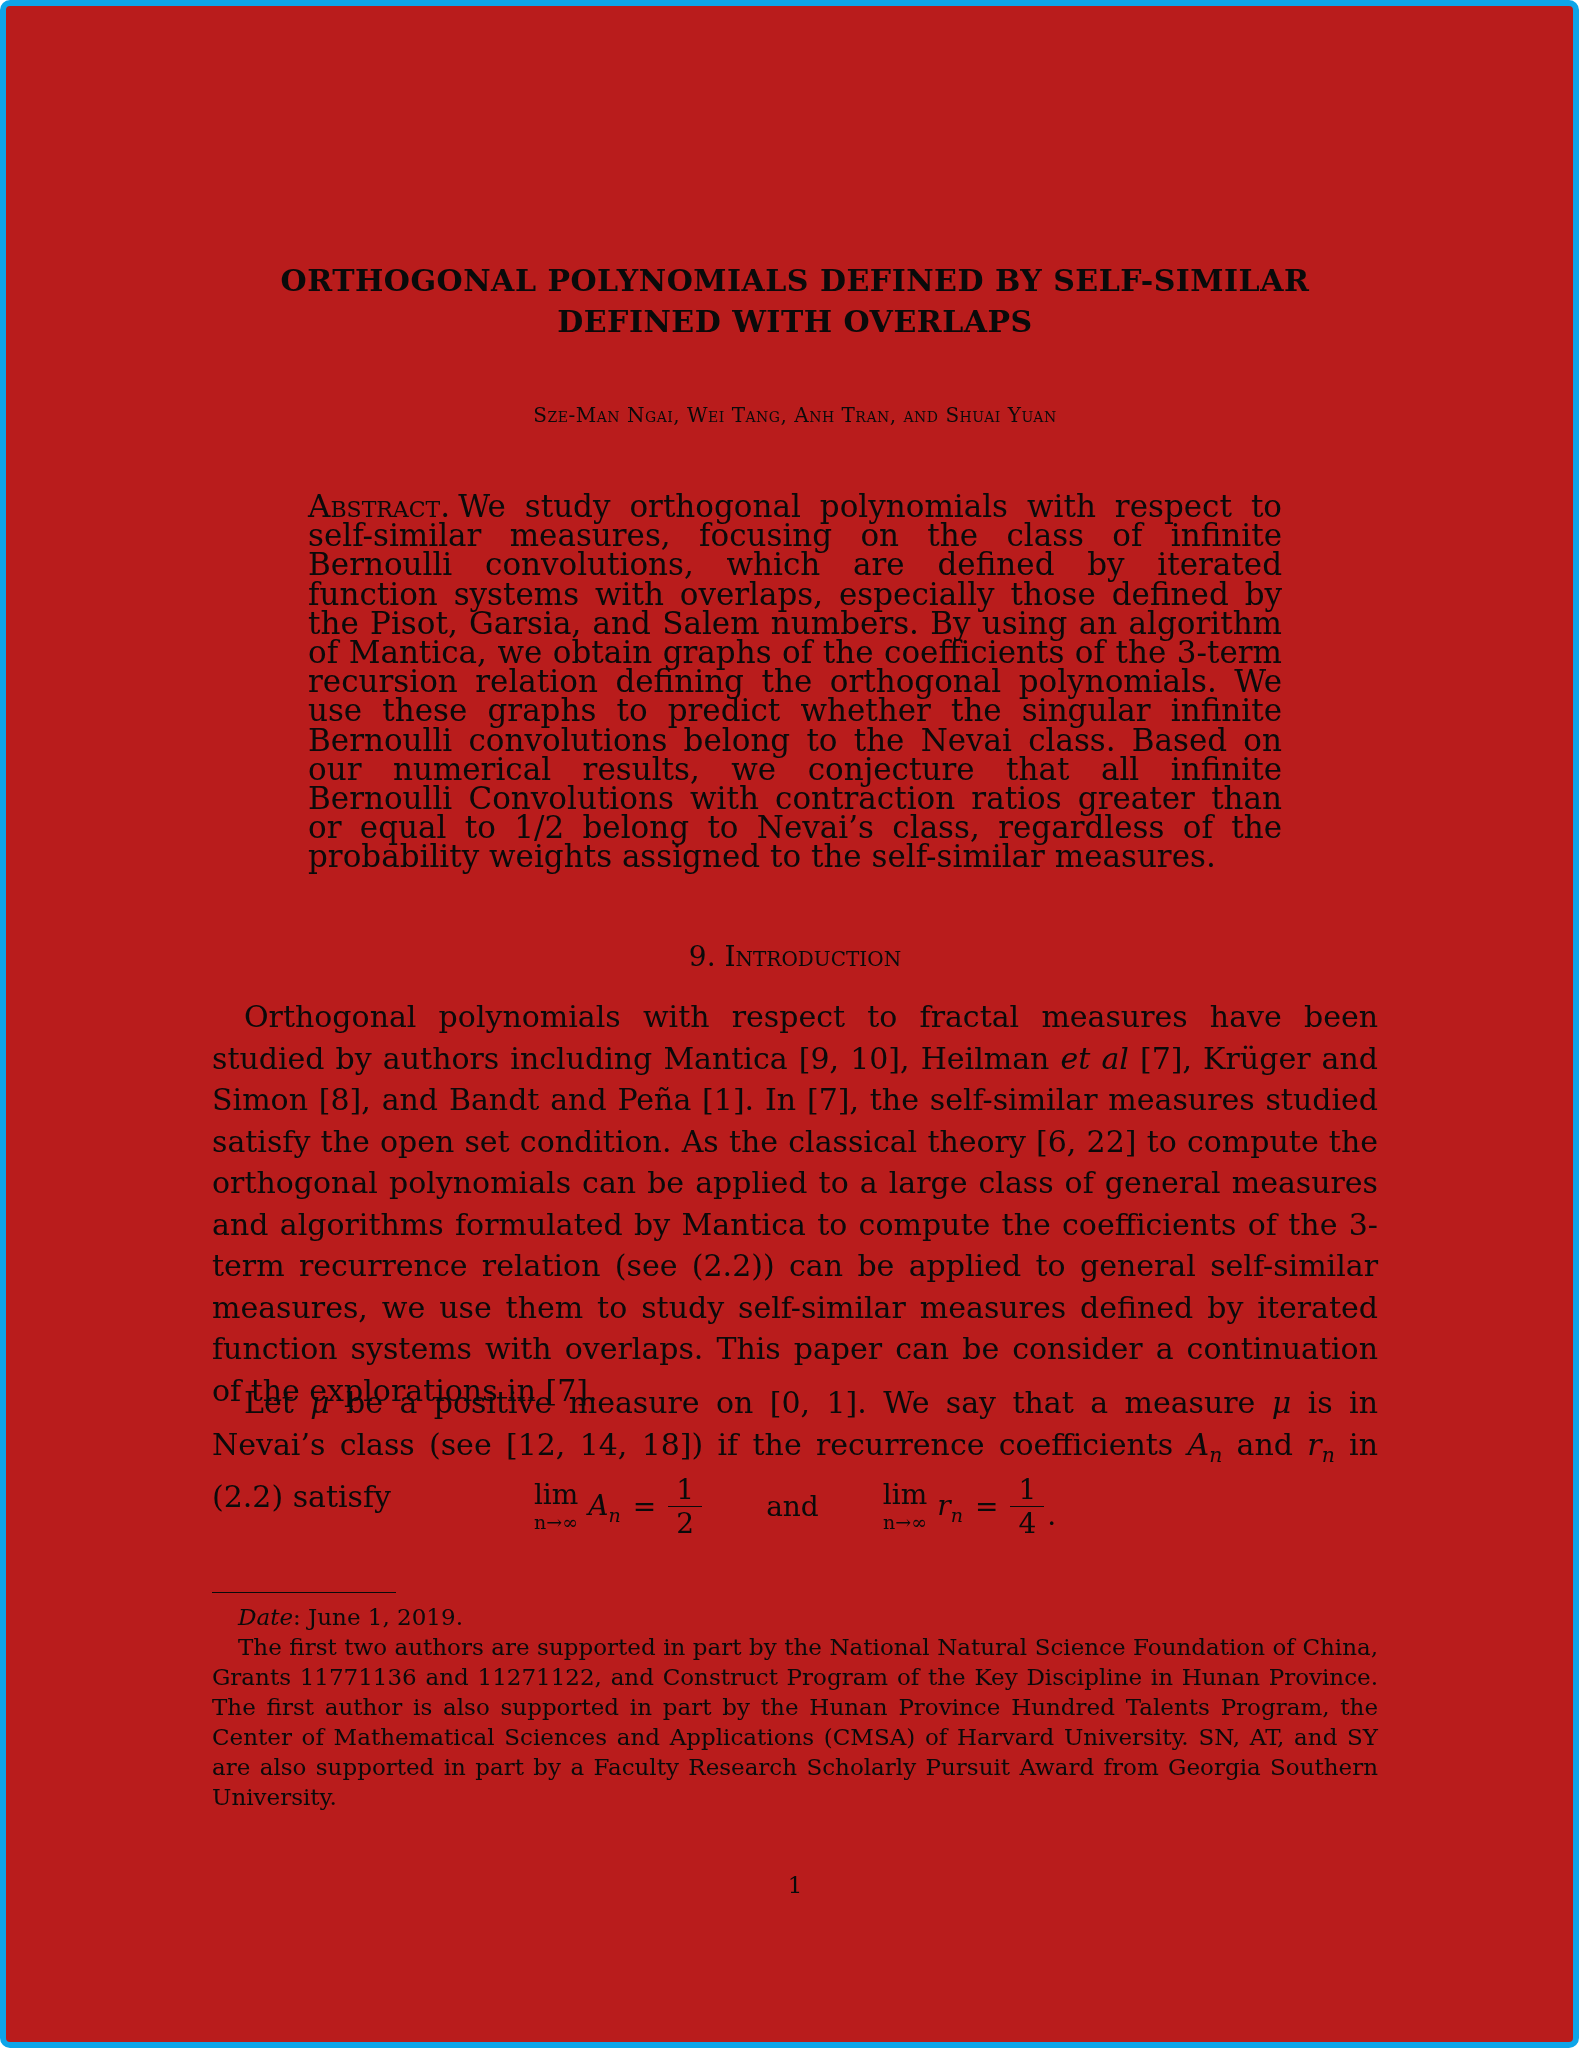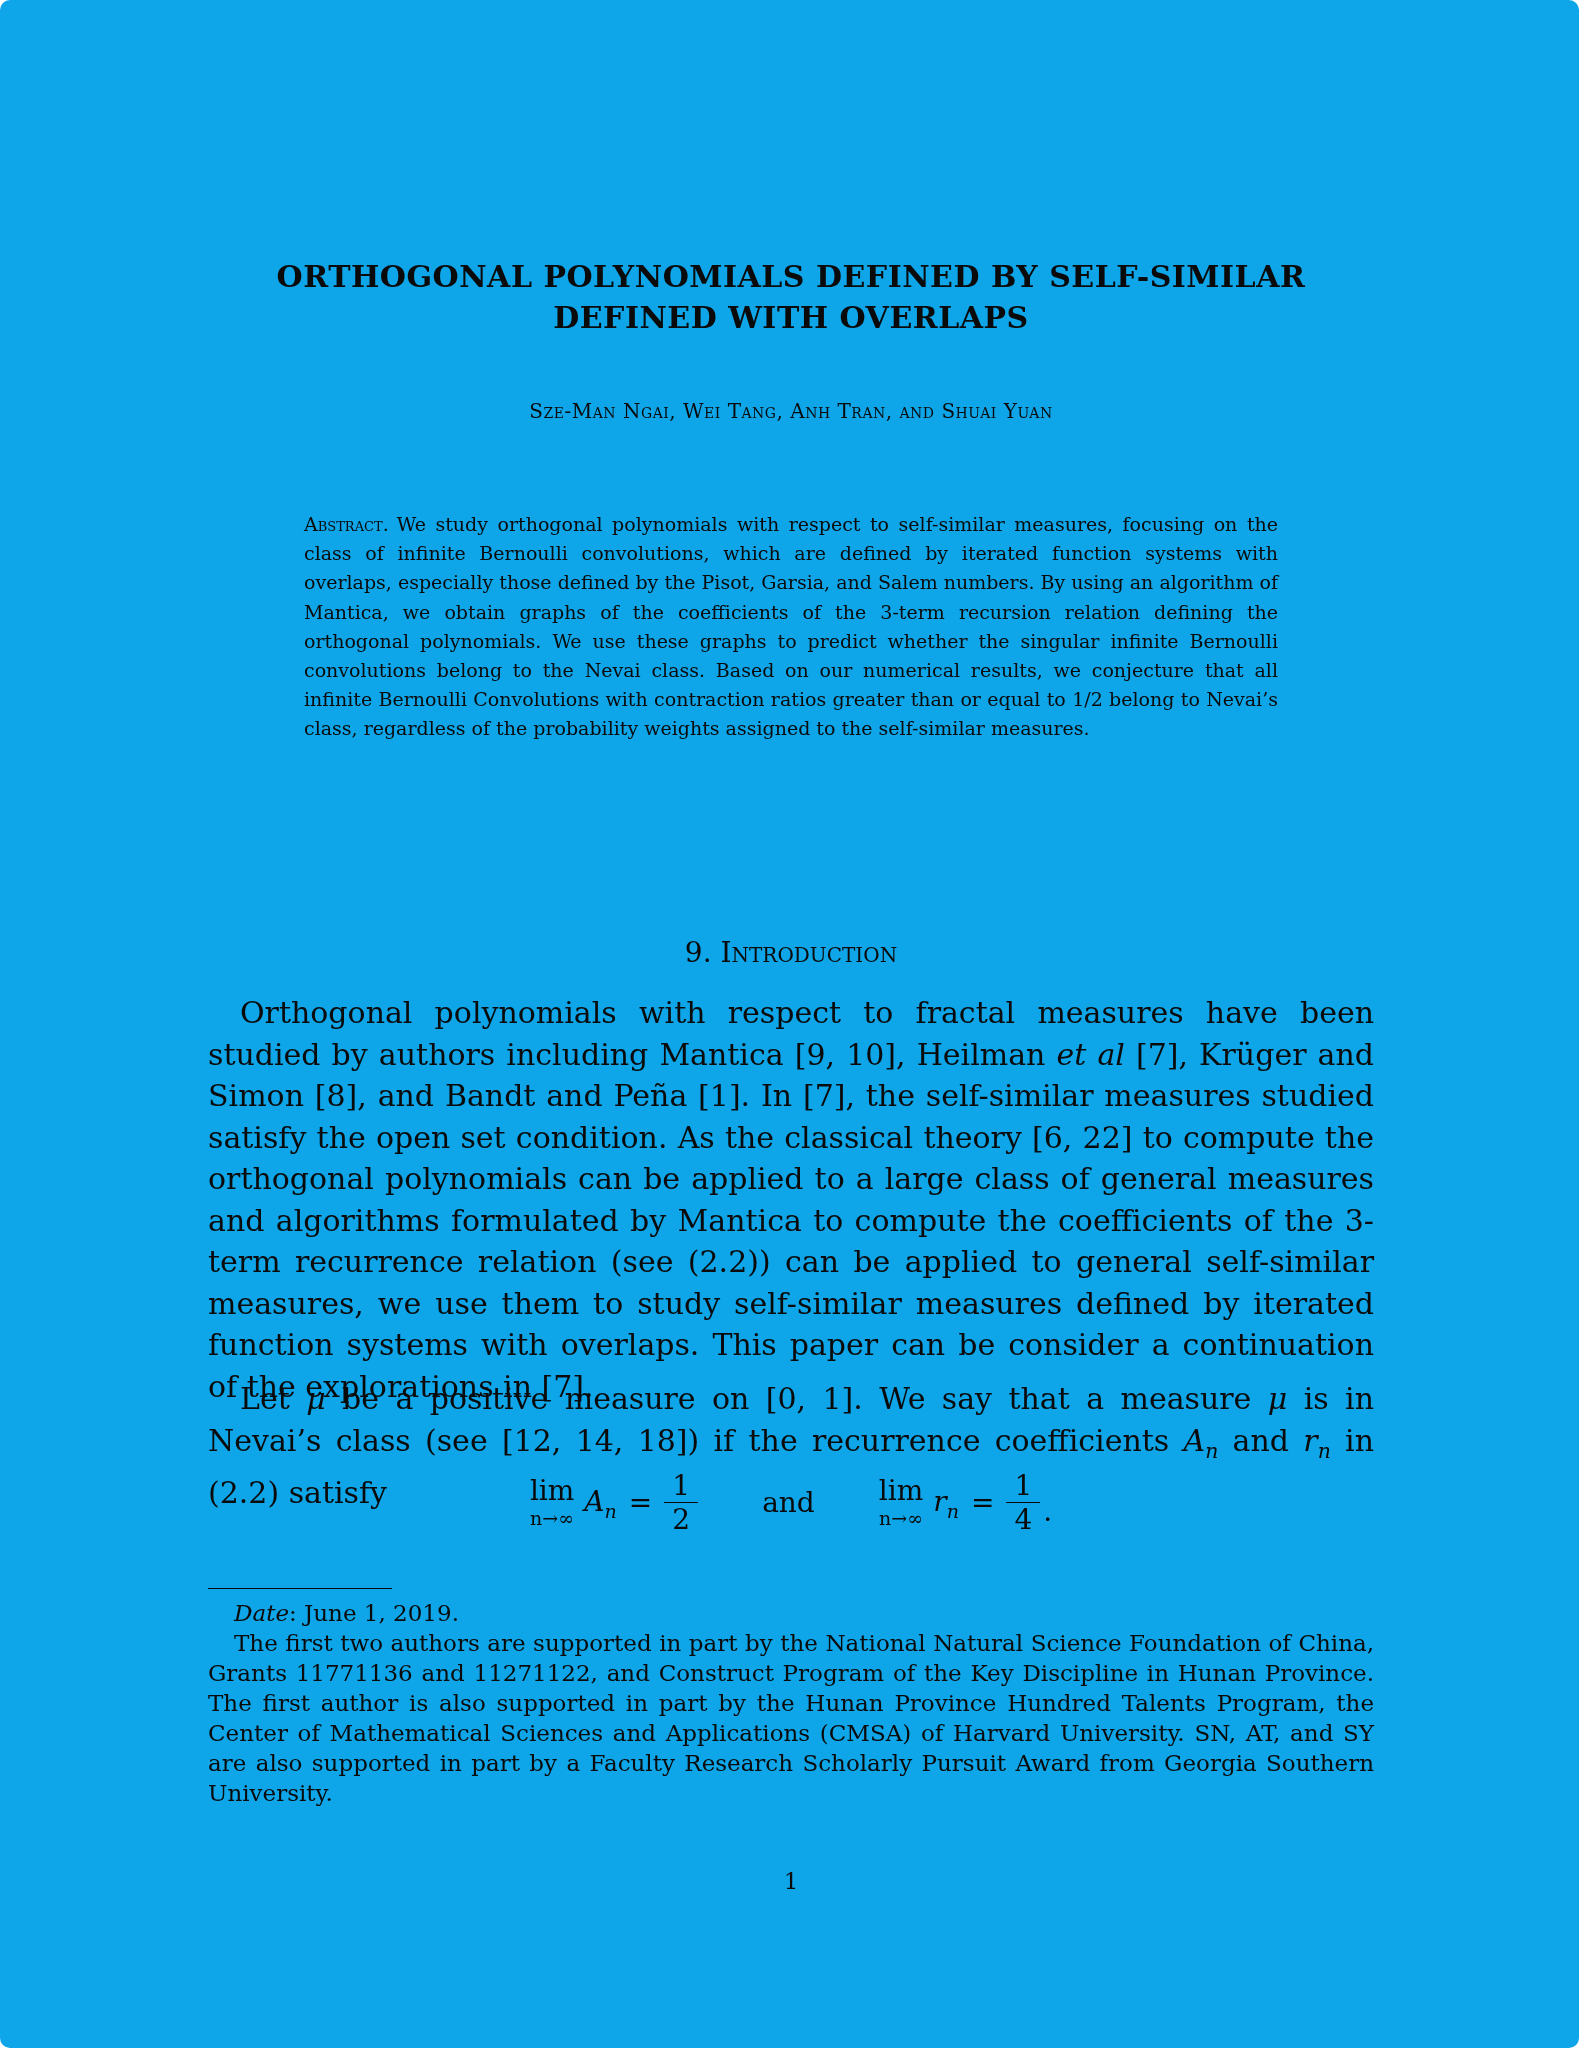--- a/index.html
+++ b/index.html
@@ -4,22 +4,22 @@
 <style>
   html, body {
     margin: 0;
     padding: 0;
     background: #ffffff;
   }
   .page {
     position: relative;
     width: 1579px;
     height: 2048px;
-    background: #0ea5e9;
-    border: 2px solid #0ea5e9;
+    background: #b91c1c;
+    border: 6px solid #0ea5e9;
     border-radius: 10px;
     box-sizing: border-box;
     font-family: "DejaVu Serif", "Liberation Serif", serif;
     color: #0a0a0a;
     overflow: hidden;
   }
   .title {
     position: absolute;
     top: 254px;
     left: 206px;
@@ -37,24 +37,24 @@
     top: 397px;
     left: 206px;
     width: 1166px;
     text-align: center;
     font-size: 20px;
     font-variant: small-caps;
     letter-spacing: 0.5px;
   }
   .abstract {
     position: absolute;
-    top: 508px;
+    top: 486px;
     left: 302px;
     width: 974px;
-    font-size: 19px;
+    font-size: 31px;
     line-height: 29.2px;
     text-align: justify;
   }
   .sc { font-variant: small-caps; }
   .abstract .label { margin-right: 8px; }
   .secheading {
     position: absolute;
     top: 934px;
     left: 206px;
     width: 1166px;

